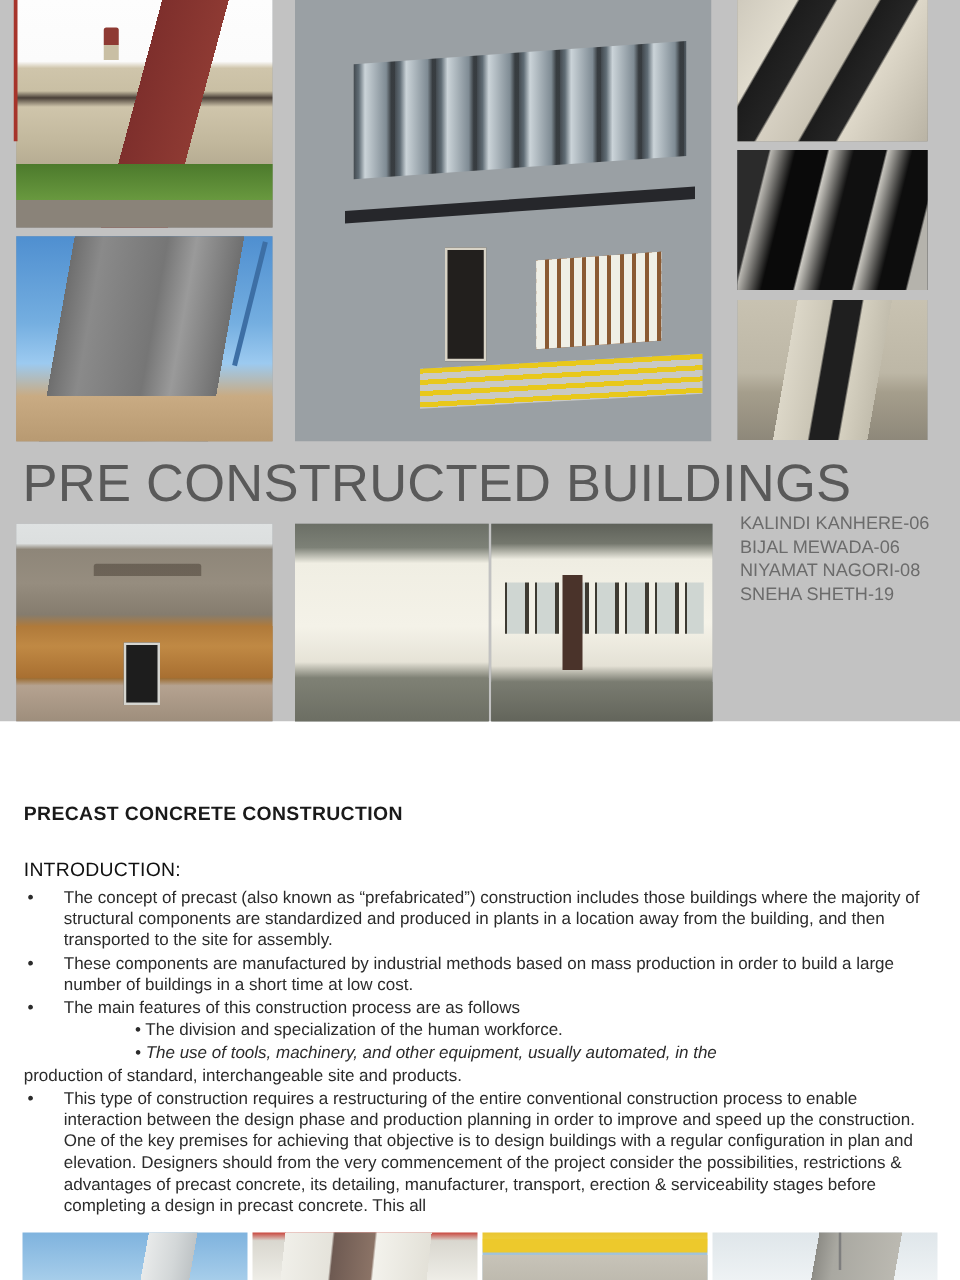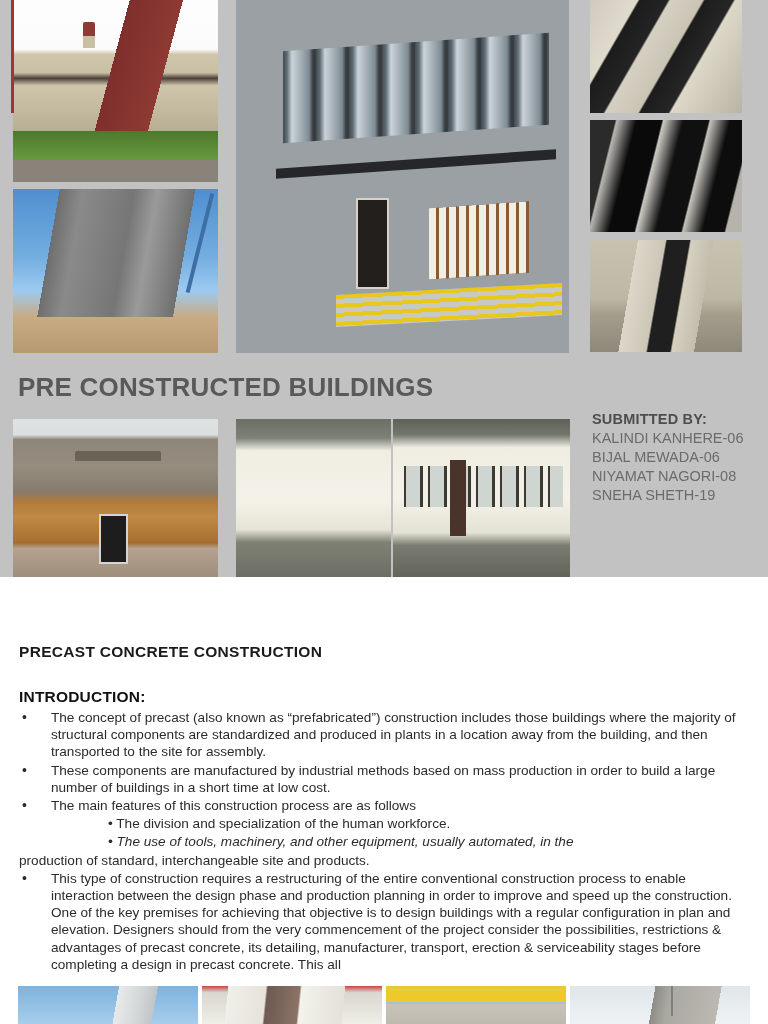--- a/index.html
+++ b/index.html
@@ -125,25 +125,25 @@
     background-image:
       linear-gradient(100deg, rgba(0,0,0,0) 28%, #dcd7c8 28%, #cbc6b6 44%, #1f1f1f 45%, #1f1f1f 58%, #d5d0c0 59%, #c2bdad 72%, rgba(0,0,0,0) 72%),
       linear-gradient(to bottom,#c8c2b1 0%,#bdb7a6 52%,#a59e8c 66%,#8e887a 100%);
   }
 
   
   .slide-title {
     position: absolute;
     left: 18px;
     top: 366px;
-    font-size: 26px;
+    font-size: 42px;
     line-height: 42px;
     letter-spacing: 0.2px;
     color: #595959;
-    font-weight: 700;
+    font-weight: 400;
     white-space: nowrap;
   }
 
   
   .ph-dolese {
     left: 13px; top: 419px; width: 205px; height: 158px;
     background-image:
       linear-gradient(to bottom, rgba(0,0,0,0) 52%, #b07a3a 52%, #c08944 62%, #a86f31 78%, rgba(0,0,0,0) 78%),
       linear-gradient(to bottom,#dfe2e2 0%,#dcdfdf 10%,#8e8679 13%,#968d7f 30%,#857c6e 46%,#b07a3a 52%,#9c6b2e 78%,#b5a290 82%,#9e8e7c 100%);
   }
@@ -217,21 +217,21 @@
     font-size: 15.5px;
     font-weight: bold;
     color: #1a1a1a;
     letter-spacing: .3px;
   }
 
   .intro-head {
     position: absolute;
     left: 19px; top: 67px;
     font-size: 15.5px;
-    font-weight: bold;
+    font-weight: normal;
     color: #111111;
     letter-spacing: .2px;
   }
 
   .bullets {
     position: absolute;
     left: 19px; top: 88px;
     width: 722px;
     font-size: 13.6px;
     line-height: 17.2px;
@@ -348,21 +348,20 @@
     </div>
 
     <div class="photo ph-white"></div>
 
     <div class="photo ph-white2">
       <div class="wins"></div>
       <div class="drk"></div>
     </div>
 
     <div class="submitted">
-      <div class="sb-title">SUBMITTED BY:</div>
       <span class="sb-name">KALINDI KANHERE-06</span>
       <span class="sb-name">BIJAL MEWADA-06</span>
       <span class="sb-name">NIYAMAT NAGORI-08</span>
       <span class="sb-name">SNEHA SHETH-19</span>
     </div>
 
   </div>
 
   <div class="body-wrap">
 

